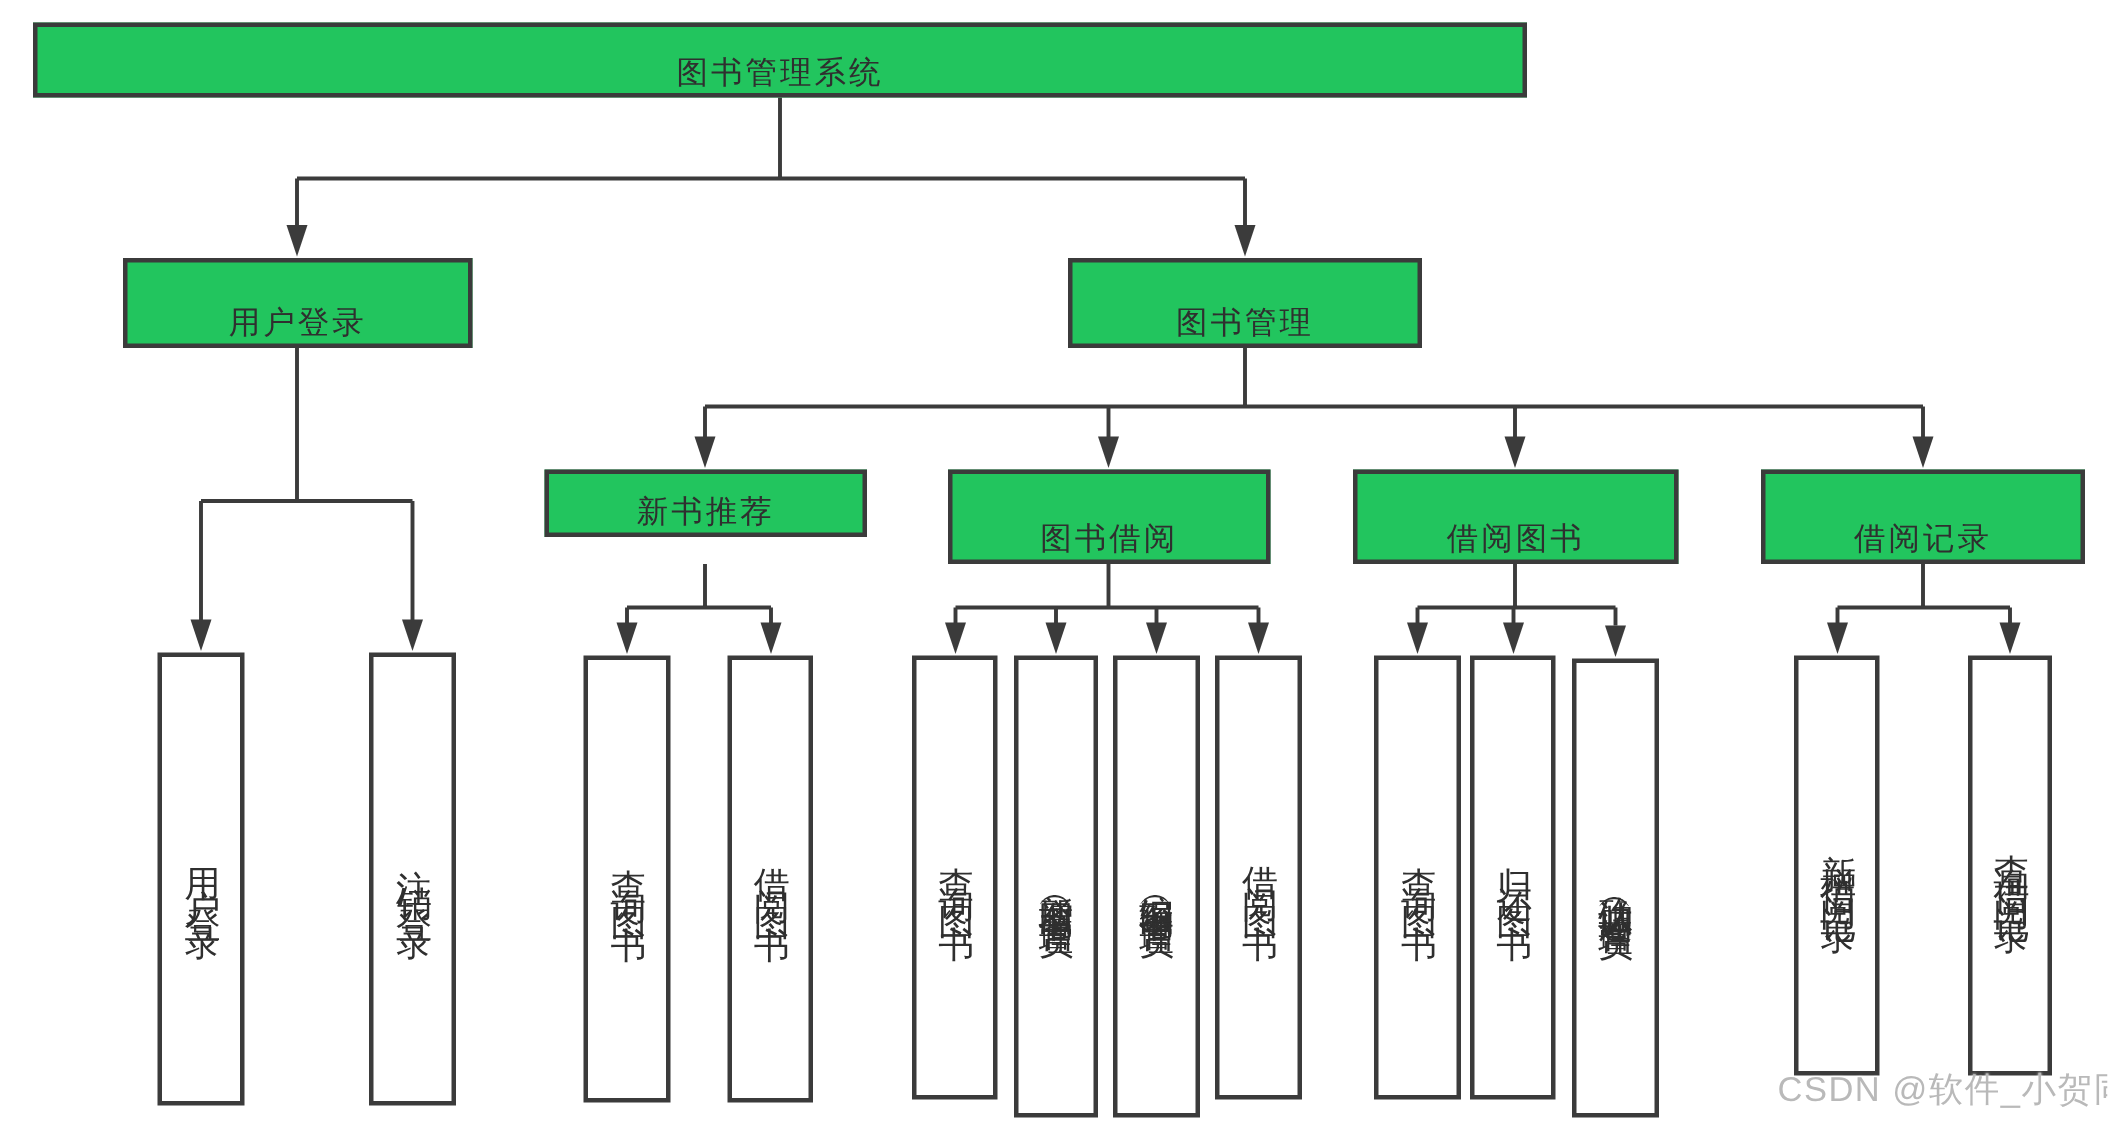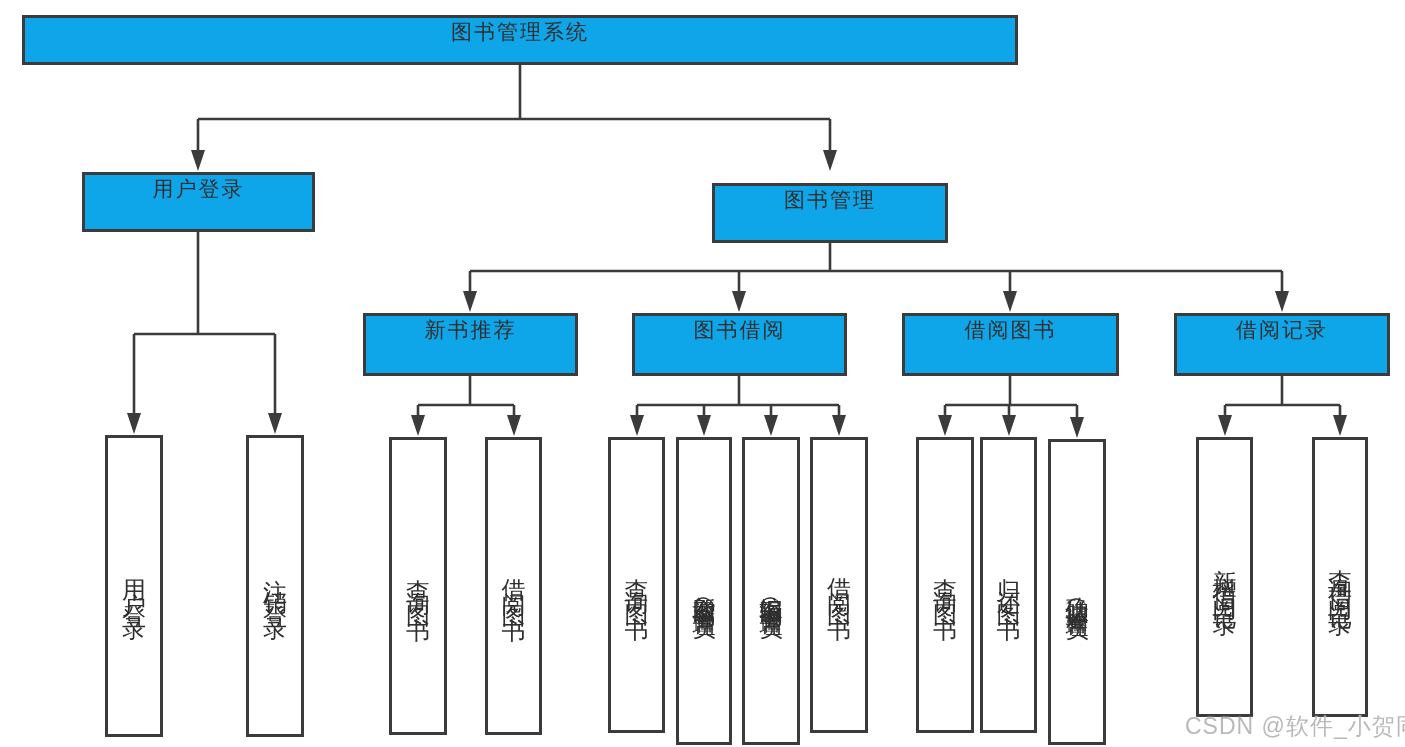--- a/index.html
+++ b/index.html
@@ -4,21 +4,21 @@
 <style>
   html,body{margin:0;padding:0;background:#ffffff;}
   #canvas{
     position:relative;width:1405px;height:747px;background:#ffffff;
     font-family:"Liberation Sans","DejaVu Sans",sans-serif;
     color:#2f2f2f;overflow:hidden;
   }
   #wires{position:absolute;left:0;top:0;width:1405px;height:747px;}
   .node{
     position:absolute;box-sizing:border-box;border:3px solid #3b3b3b;
-    background:#0ea5e9;display:flex;align-items:flex-start;justify-content:center;
+    background:#22c55e;display:flex;align-items:flex-end;justify-content:center;
     font-size:21px;letter-spacing:2px;z-index:2;
   }
   .vnode{
     position:absolute;box-sizing:border-box;border:3px solid #3b3b3b;
     background:#ffffff;display:flex;align-items:center;justify-content:center;
     z-index:2;
   }
   .vtext{
     writing-mode:vertical-rl;text-orientation:mixed;
     font-size:24px;letter-spacing:13px;line-height:1;white-space:nowrap;
@@ -75,25 +75,25 @@
     </g>
   </svg>
 
   <div class="node" style="left:22px;top:15px;width:996px;height:50px;">
     <span>图书管理系统</span>
   </div>
 
   <div class="node" style="left:82px;top:172px;width:233px;height:60px;">
     <span>用户登录</span>
   </div>
-  <div class="node" style="left:712px;top:172px;width:236px;height:60px;margin-top:11px;">
+  <div class="node" style="left:712px;top:172px;width:236px;height:60px;">
     <span>图书管理</span>
   </div>
 
-  <div class="node" style="left:363px;top:313px;width:215px;height:63px;">
+  <div class="node" style="left:363px;top:313px;width:215px;height:45px;">
     <span>新书推荐</span>
   </div>
   <div class="node" style="left:632px;top:313px;width:215px;height:63px;">
     <span>图书借阅</span>
   </div>
   <div class="node" style="left:902px;top:313px;width:217px;height:63px;">
     <span>借阅图书</span>
   </div>
   <div class="node" style="left:1174px;top:313px;width:216px;height:63px;">
     <span>借阅记录</span>

